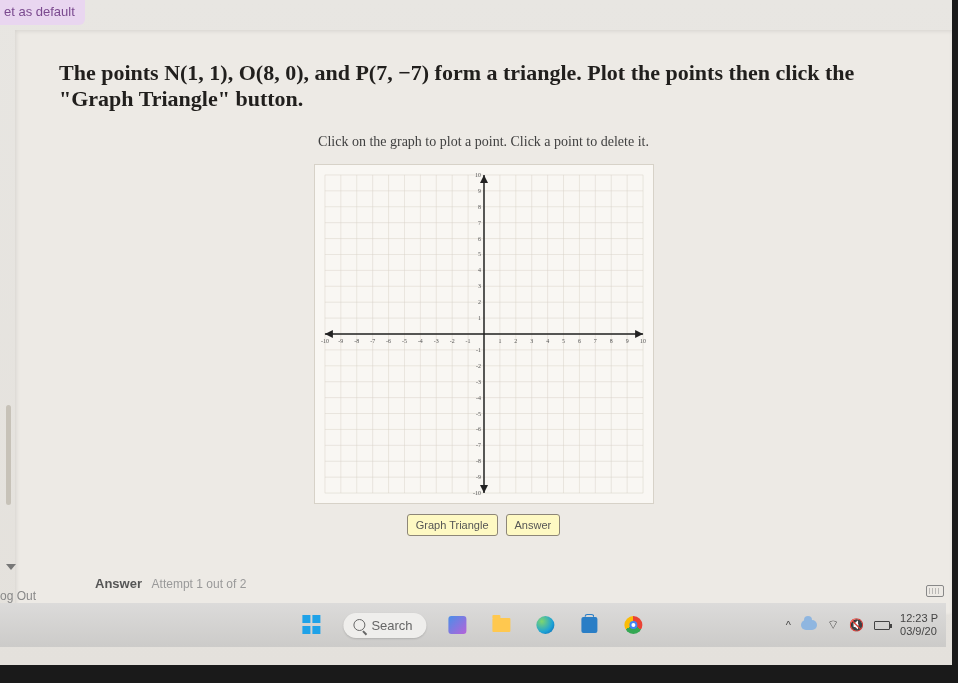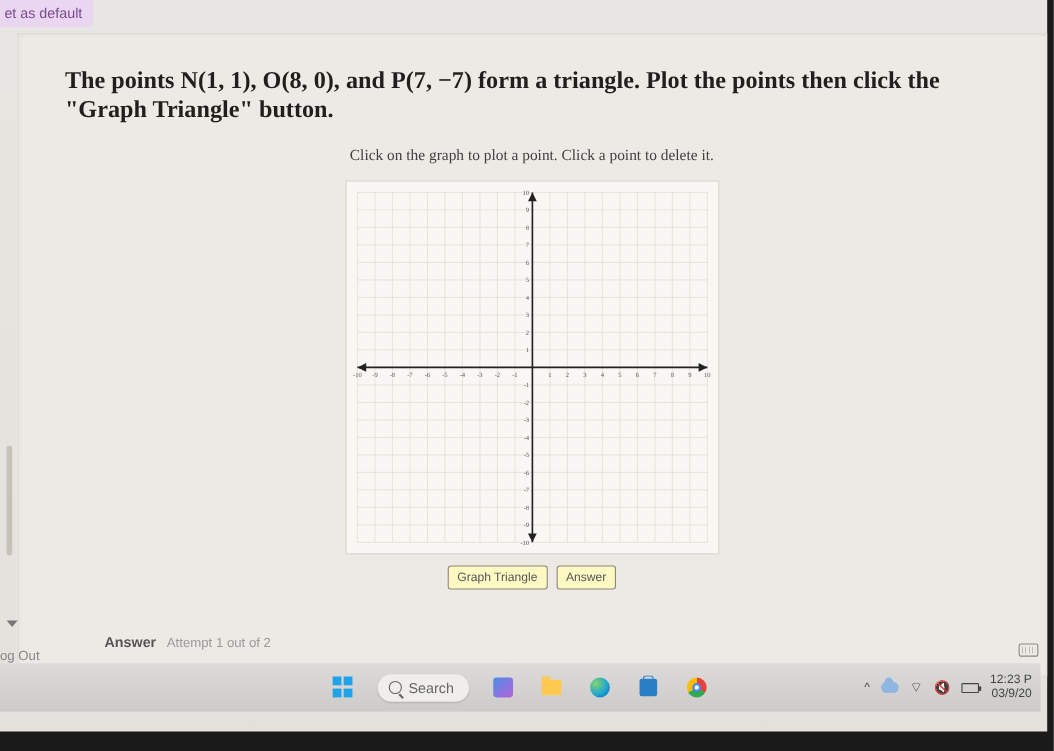--- a/index.html
+++ b/index.html
@@ -187,21 +187,21 @@
   font-size: 11px;
   color: #444;
 }
 .tray .chev { font-size: 11px; }
 .tray .cloud { width:16px;height:10px;background:#8fb6e0;border-radius:6px;position:relative;}
 .tray .cloud::before{content:"";position:absolute;top:-4px;left:3px;width:8px;height:8px;background:#8fb6e0;border-radius:50%;}
 .tray .wifi { font-size:13px; }
 .tray .vol { font-size:12px; }
 .tray .batt { width:16px;height:9px;border:1px solid #444;border-radius:1px;position:relative;}
 .tray .batt::after{content:"";position:absolute;right:-3px;top:2px;width:2px;height:4px;background:#444;}
-.tray .clock { text-align:right;line-height:1.2; font-size:11px;}
+.tray .clock { text-align:left;line-height:1.2; font-size:11px;}
 </style>
 </head>
 <body>
 
 <div class="screen">
   <div class="default-tab">et as default</div>
 
   <div class="content-area">
 
     <div class="question">

